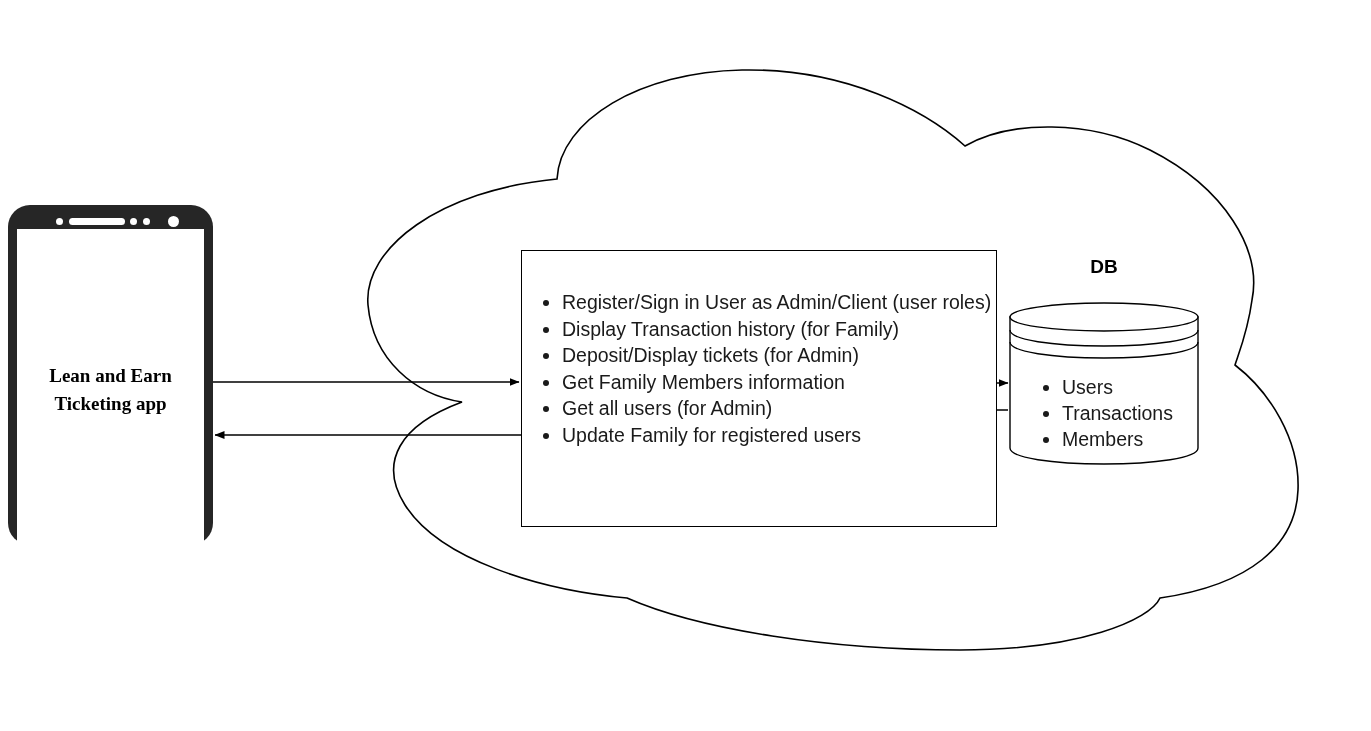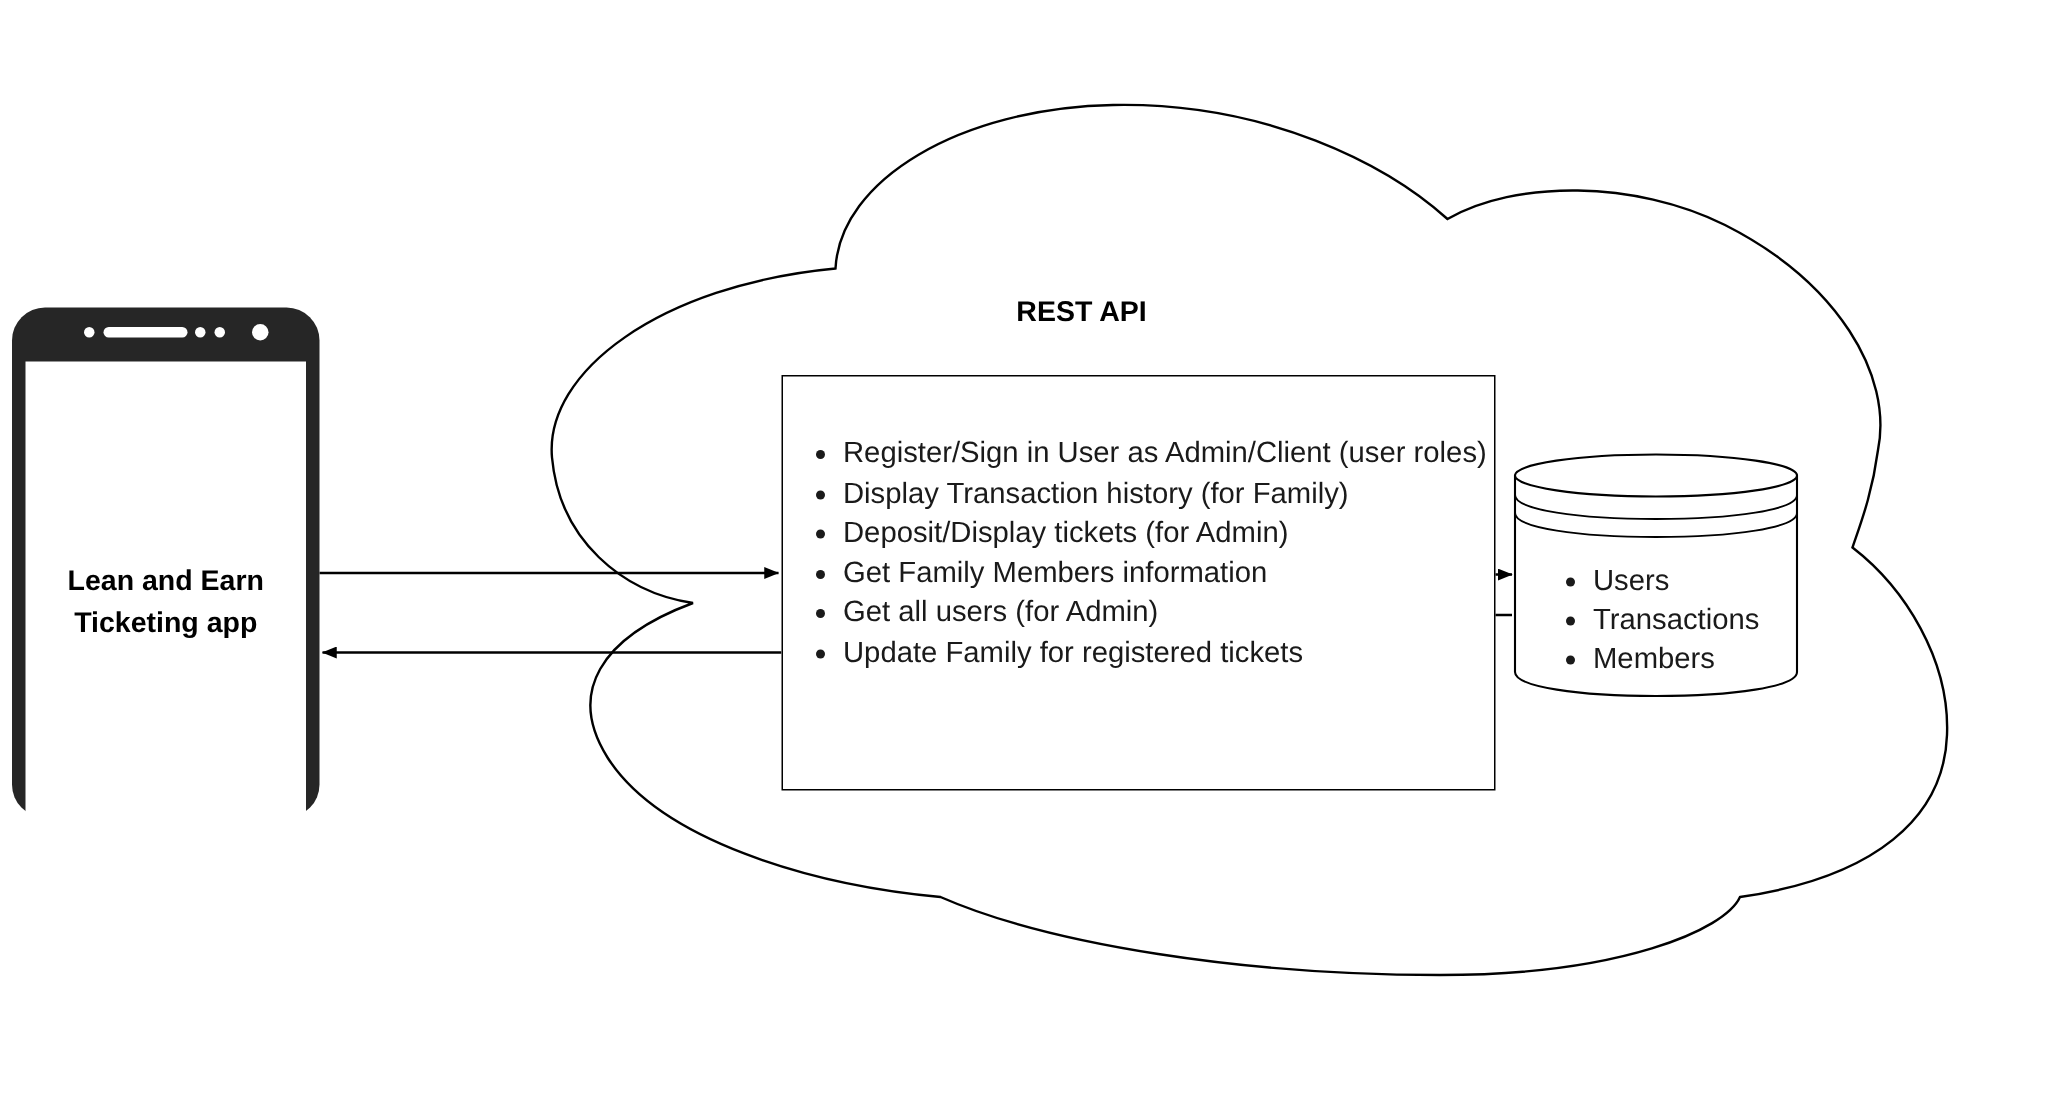--- a/index.html
+++ b/index.html
@@ -34,24 +34,25 @@
     position: absolute;
     left: 0; top: 0;
     width: 205px;
     height: 340px;
     background: #262626;
     border-radius: 22px;
   }
   .phone-screen {
     position: absolute;
     left: 9px;
-    top: 36px;
+    top: 24px;
     width: 187px;
     height: 329px;
     background: #ffffff;
+    font-family: Liberation Serif, serif;
   }
   .phone-screen-label {
     position: absolute;
     left: 0;
     top: 133px;
     width: 187px;
     text-align: center;
     font-size: 19px;
     font-weight: bold;
     color: #000000;
@@ -191,33 +192,33 @@
     <div class="phone-dot d2"></div>
     <div class="phone-dot d3"></div>
     <div class="phone-dot phone-cam"></div>
     <div class="phone-screen">
       <div class="phone-screen-label">Lean and Earn
 Ticketing app</div>
     </div>
     <div class="phone-home"></div>
   </div>
 
-  <div id="rest-api-title">REST API</div>
 
   <div id="rest-api-box">
     <ul class="api-list">
       <li>Register/Sign in User as Admin/Client (user roles)</li>
       <li>Display Transaction history (for Family)</li>
       <li>Deposit/Display tickets (for Admin)</li>
       <li>Get Family Members information</li>
       <li>Get all users (for Admin)</li>
-      <li>Update Family for registered tickets</li>
+      <li>Update Family for registered users</li>
     </ul>
   </div>
 
+  <div id="db-label">DB</div>
 
   <svg id="db-cylinder" viewBox="0 0 192 168" xmlns="http://www.w3.org/2000/svg">
     <path fill="#ffffff" stroke="#000000" stroke-width="1.4" d="M 2,17 L 2,148 C 2,158 45,164 96,164 C 147,164 190,158 190,148 L 190,17 Z"></path>
     <ellipse cx="96" cy="17" rx="94" ry="14" fill="#ffffff" stroke="#000000" stroke-width="1.4"></ellipse>
     <path fill="none" stroke="#000000" stroke-width="1.3" d="M 2,30 C 2,40 45,46 96,46 C 147,46 190,40 190,30"></path>
     <path fill="none" stroke="#000000" stroke-width="1.3" d="M 2,42 C 2,52 45,58 96,58 C 147,58 190,52 190,42"></path>
   </svg>
 
   <ul class="db-list">
     <li>Users</li>

